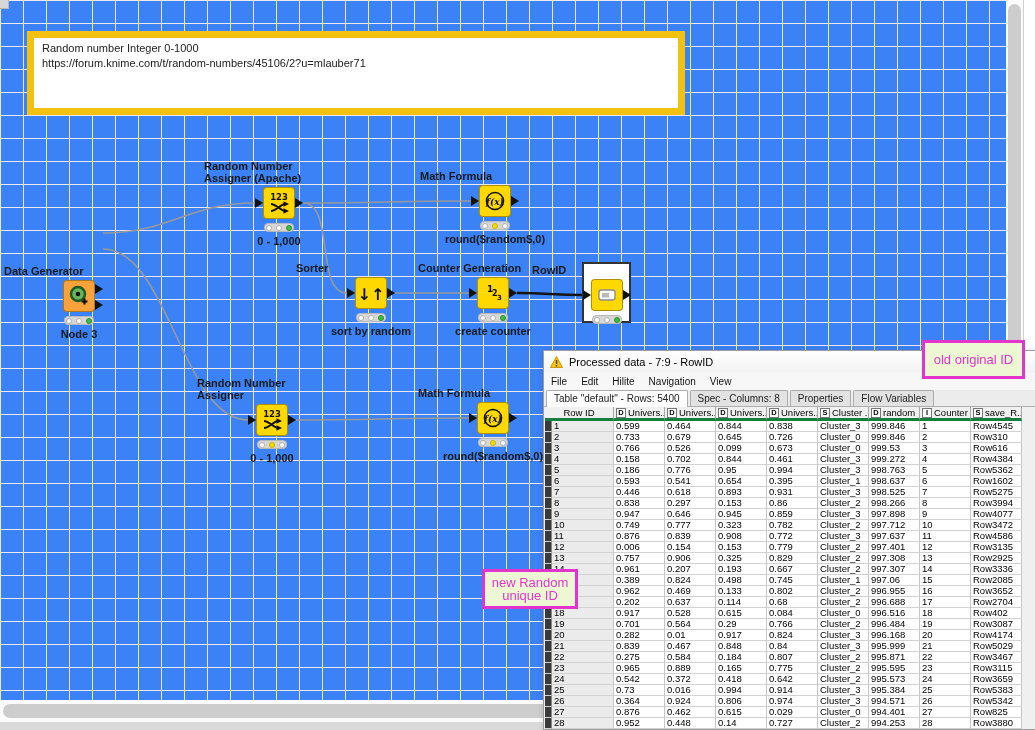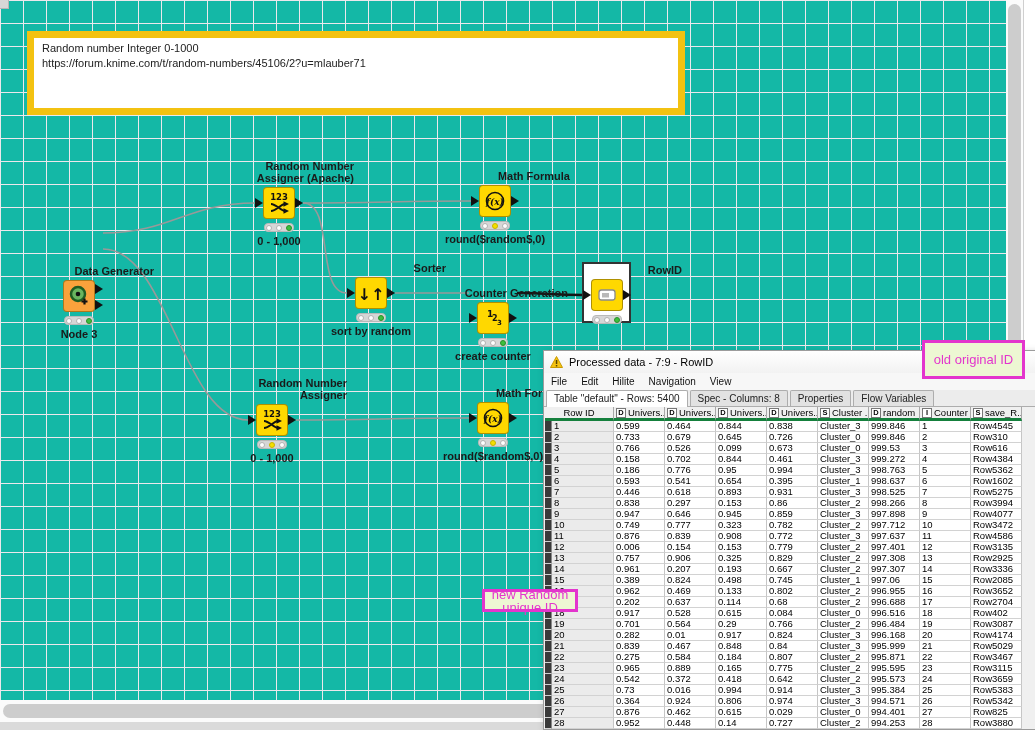--- a/index.html
+++ b/index.html
@@ -1,18 +1,18 @@
 <!DOCTYPE html>
 <html style="--note_border: #f3c211; --magenta: #e335cd; --anno_bg: #edf7d3; --node_yellow: #ffd800; --node_orange: #f9a23c; --status_green: #3dc03d; --status_yellow: #f4e000; --wire_gray: #999999;"><head>
 <meta charset="utf-8">
 <style>
   * { margin:0; padding:0; box-sizing:border-box; }
   html,body { width:1035px; height:730px; overflow:hidden; background:#fff;
               font-family:"Liberation Sans", sans-serif; }
-  #stage { position:relative; width:1035px; height:730px; overflow:hidden; background:#14b8a6; }
+  #stage { position:relative; width:1035px; height:730px; overflow:hidden; background:#3b82f6; }
 
   
   .canvas {
     position:absolute; inset:0;
     background-image:
       linear-gradient(to right, #ece8ec 1px, transparent 1px),
       linear-gradient(to bottom, #ece8ec 1px, transparent 1px);
     background-size:23px 23px;
   }
   .corner-box { position:absolute; left:0; top:0; width:9px; height:9px;
@@ -36,21 +36,21 @@
 
   
   #wires { position:absolute; inset:0; z-index:2; pointer-events:none; }
 
   
   .node { position:absolute; width:32px; height:32px; z-index:3; }
   .node .sel-box { position:absolute; left:-9px; top:-17px; width:49px; height:61px;
     background:#fff; border:2px solid #333; }
   .node .square { position:absolute; inset:0; border-radius:4px;
     display:flex; align-items:center; justify-content:center; border:1px solid rgba(110,85,0,.55); }
-  .node .node-label { position:absolute; left:-59px; bottom:35px; width:150px; text-align:right;
+  .node .node-label { position:absolute; left:-59px; bottom:35px; width:150px; text-align:left;
     font-size:11px; font-weight:bold; color:#1a1a1a; line-height:12px; }
   .node .node-comment { position:absolute; left:-59px; top:48px; width:150px; text-align:center;
     font-size:11px; font-weight:bold; color:#1a1a1a; }
   .port { position:absolute; width:0; height:0;
     border-top:5px solid transparent; border-bottom:5px solid transparent;
     border-left:8px solid #111; }
   .port.in  { left:-8px; top:11px; }
   .port.out { right:-8px; top:11px; }
   .port.out.p2a { top:4px; }  .port.out.p2b { top:20px; }
   .traffic { position:absolute; left:1px; top:36px; width:30px; height:9px; background:#d6d6d6;
@@ -59,21 +59,21 @@
   .lamp { width:6px; height:6px; border-radius:50%; background:#fdfdfd; border:1px solid #b2b2b2; }
   .lamp.on-green  { background:var(--status_green);  border-color:#2a8f2a; }
   .lamp.on-yellow { background:var(--status_yellow); border-color:#c8b400; }
 
   
   .pink-box { position:absolute; z-index:10; background:var(--anno_bg);
     border:3px solid var(--magenta); color:var(--magenta); font-size:13px;
     display:flex; flex-direction:column; align-items:center; justify-content:center;
     text-align:right; line-height:13px; }
   #anno-old { left:922px; top:340px; width:103px; height:39px; }
-  #anno-new { left:482px; top:589px; width:96px;  height:23px; }
+  #anno-new { left:482px; top:569px; width:96px;  height:40px; }
 
   
   .twindow { position:absolute; left:543px; top:350px; width:548px; height:380px; z-index:5;
     background:#f0f0f0; border:1px solid #9c9c9c; box-shadow:3px 3px 8px rgba(0,0,0,.25); overflow:hidden; }
   .tw-title { position:absolute; left:0; top:0; right:0; height:22px;
     background:linear-gradient(#ffffff,#f2f2f2); display:flex; align-items:center; padding-left:6px;
     font-size:11px; color:#000; }
   .tw-title svg { margin-right:6px; }
   .tw-menu { position:absolute; left:0; top:22px; right:0; height:17px; background:#f7f7f7;
     display:flex; align-items:center; font-size:10px; color:#111; }
@@ -187,21 +187,21 @@
         </div>
         <div class="port in"></div>
         <div class="port out"></div>
         <div class="traffic">
           <span class="lamp"></span>
           <span class="lamp"></span>
           <span class="lamp on-green"></span>
         </div>
         <div class="node-comment">sort by random</div>
       </div>
-      <div class="node" style="left: 477px; top: 277px; margin-top: 25px;">
+      <div class="node" style="left: 477px; top: 277px;">
         <div class="node-label">Counter Generation</div>
         <div class="square" style="background:#ffd800">
           <svg width="24" height="24" viewBox="0 0 24 24">
             <text x="6" y="11" font-size="9" font-weight="bold" fill="#111" font-family="DejaVu Sans">1</text>
             <text x="11" y="15" font-size="8" font-weight="bold" fill="#111" font-family="DejaVu Sans">2</text>
             <text x="16" y="19" font-size="7" font-weight="bold" fill="#111" font-family="DejaVu Sans">3</text>
           </svg>
         </div>
         <div class="port in"></div>
         <div class="port out"></div>

